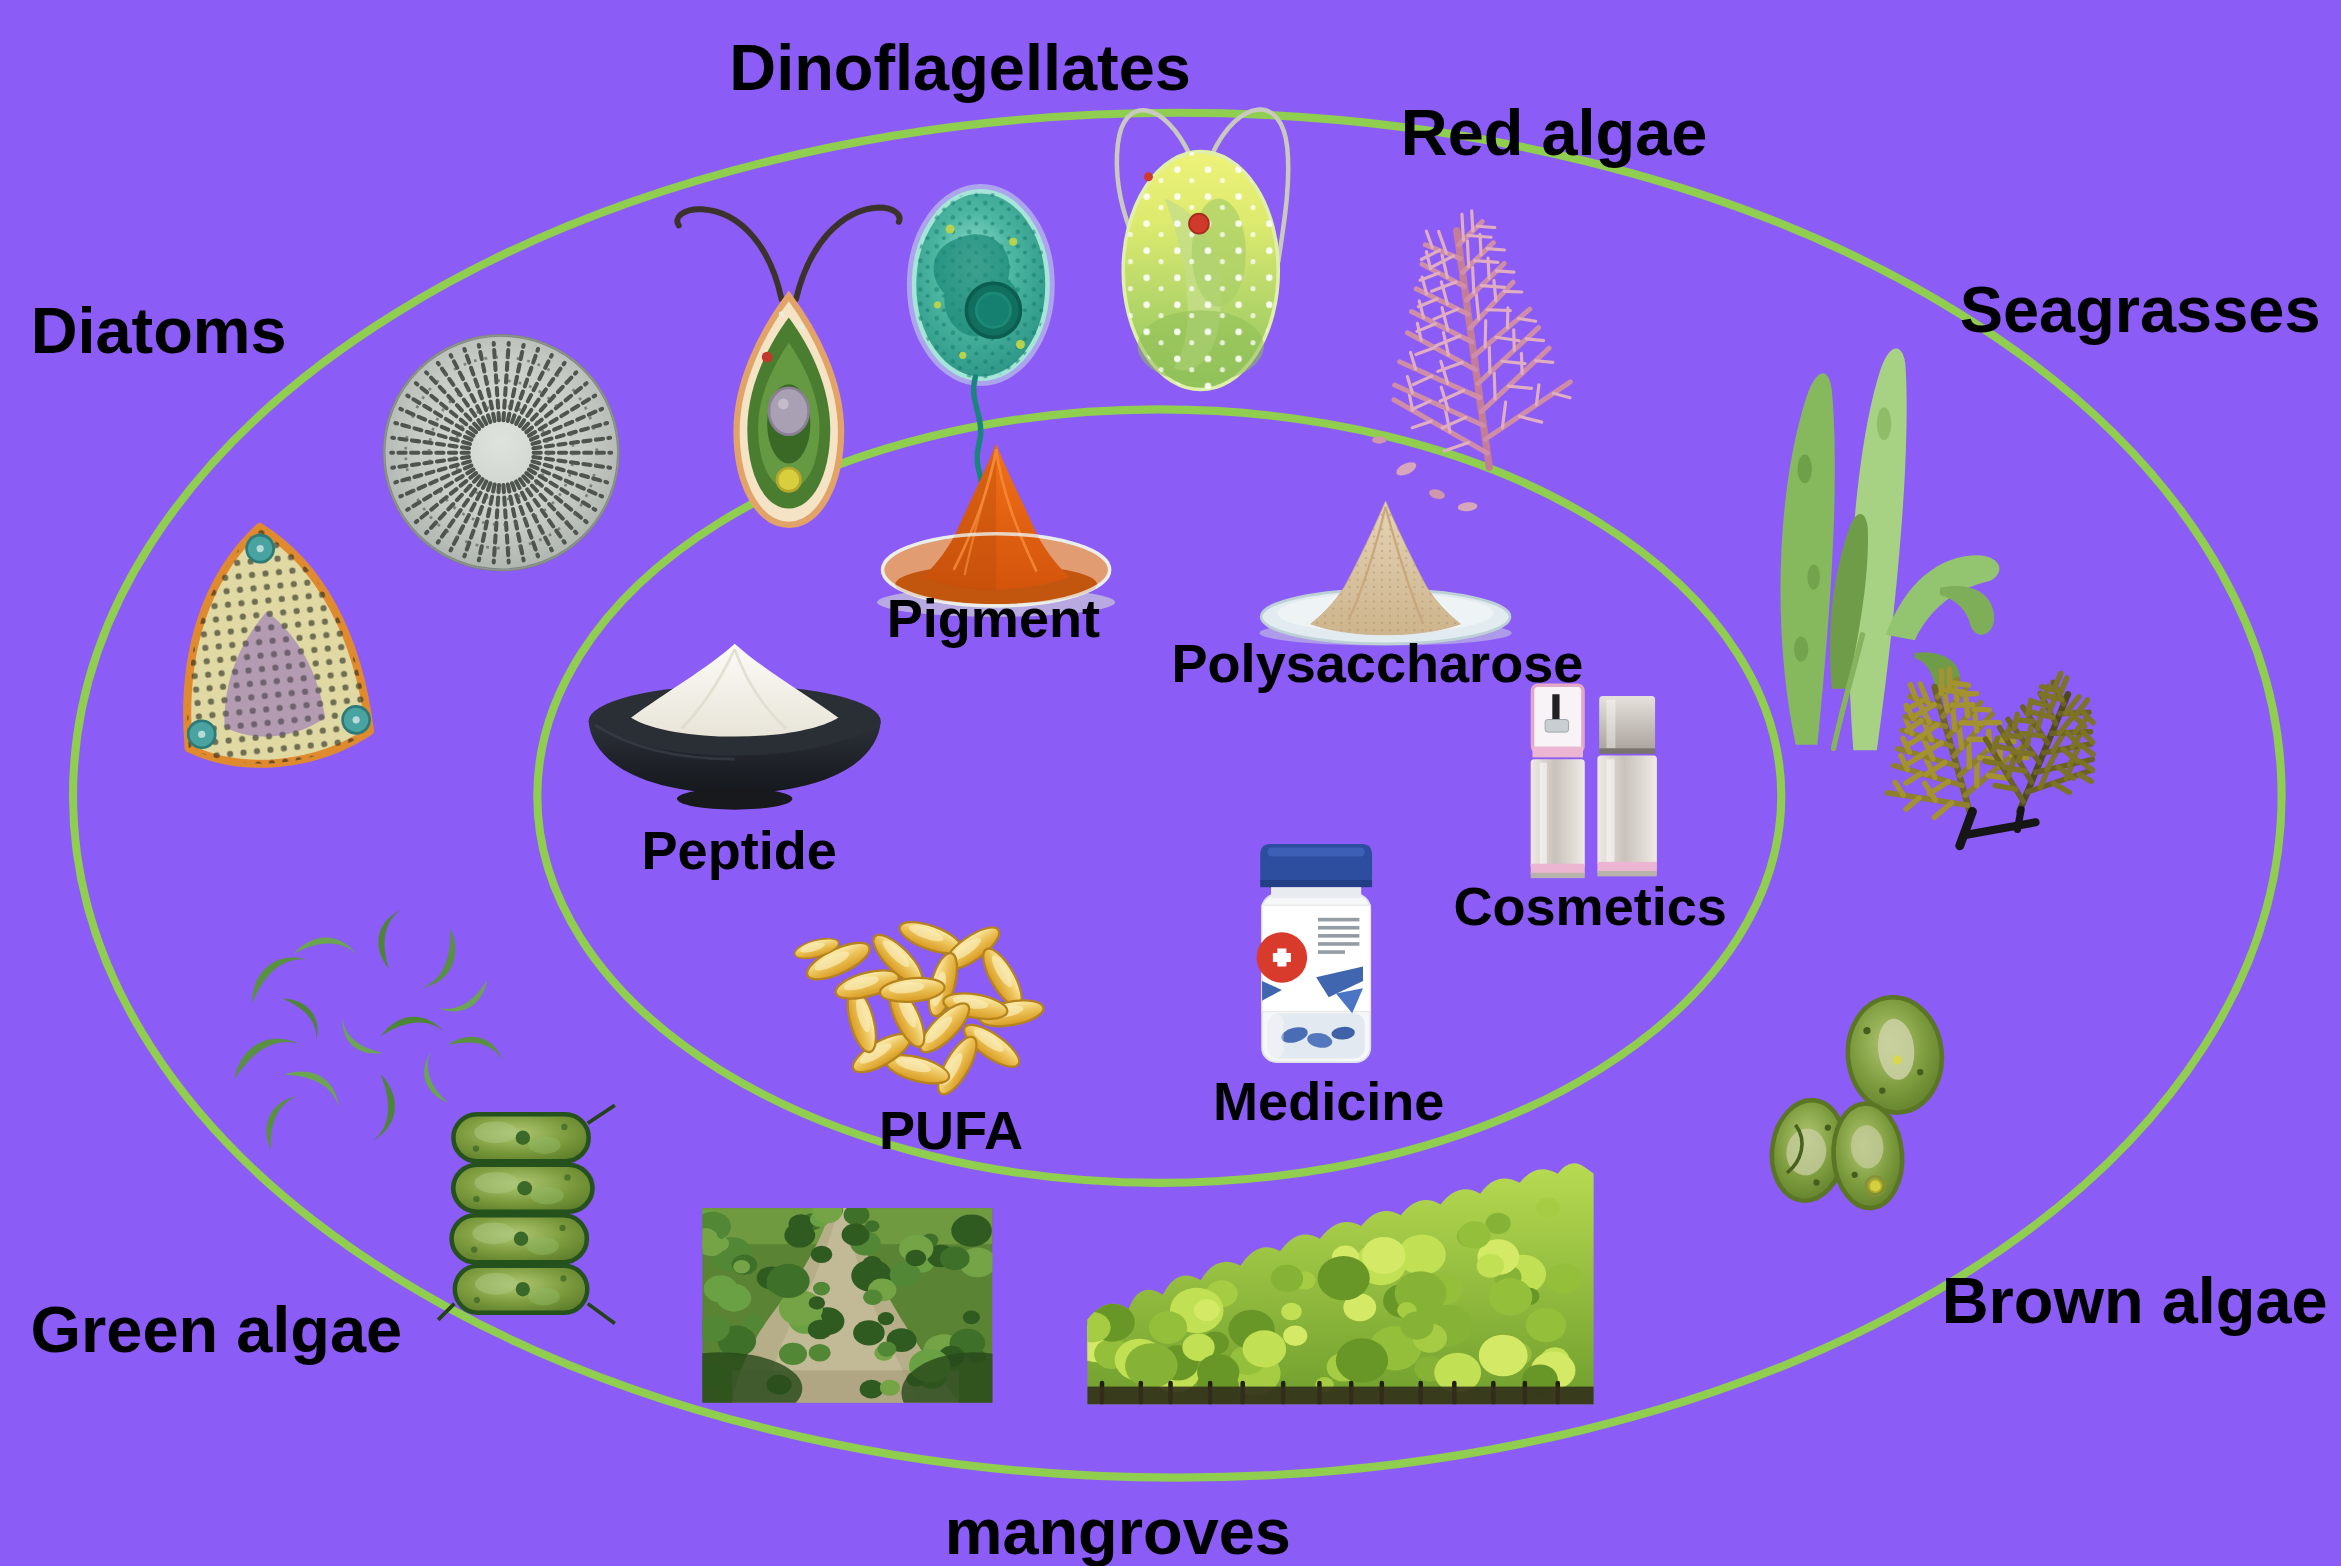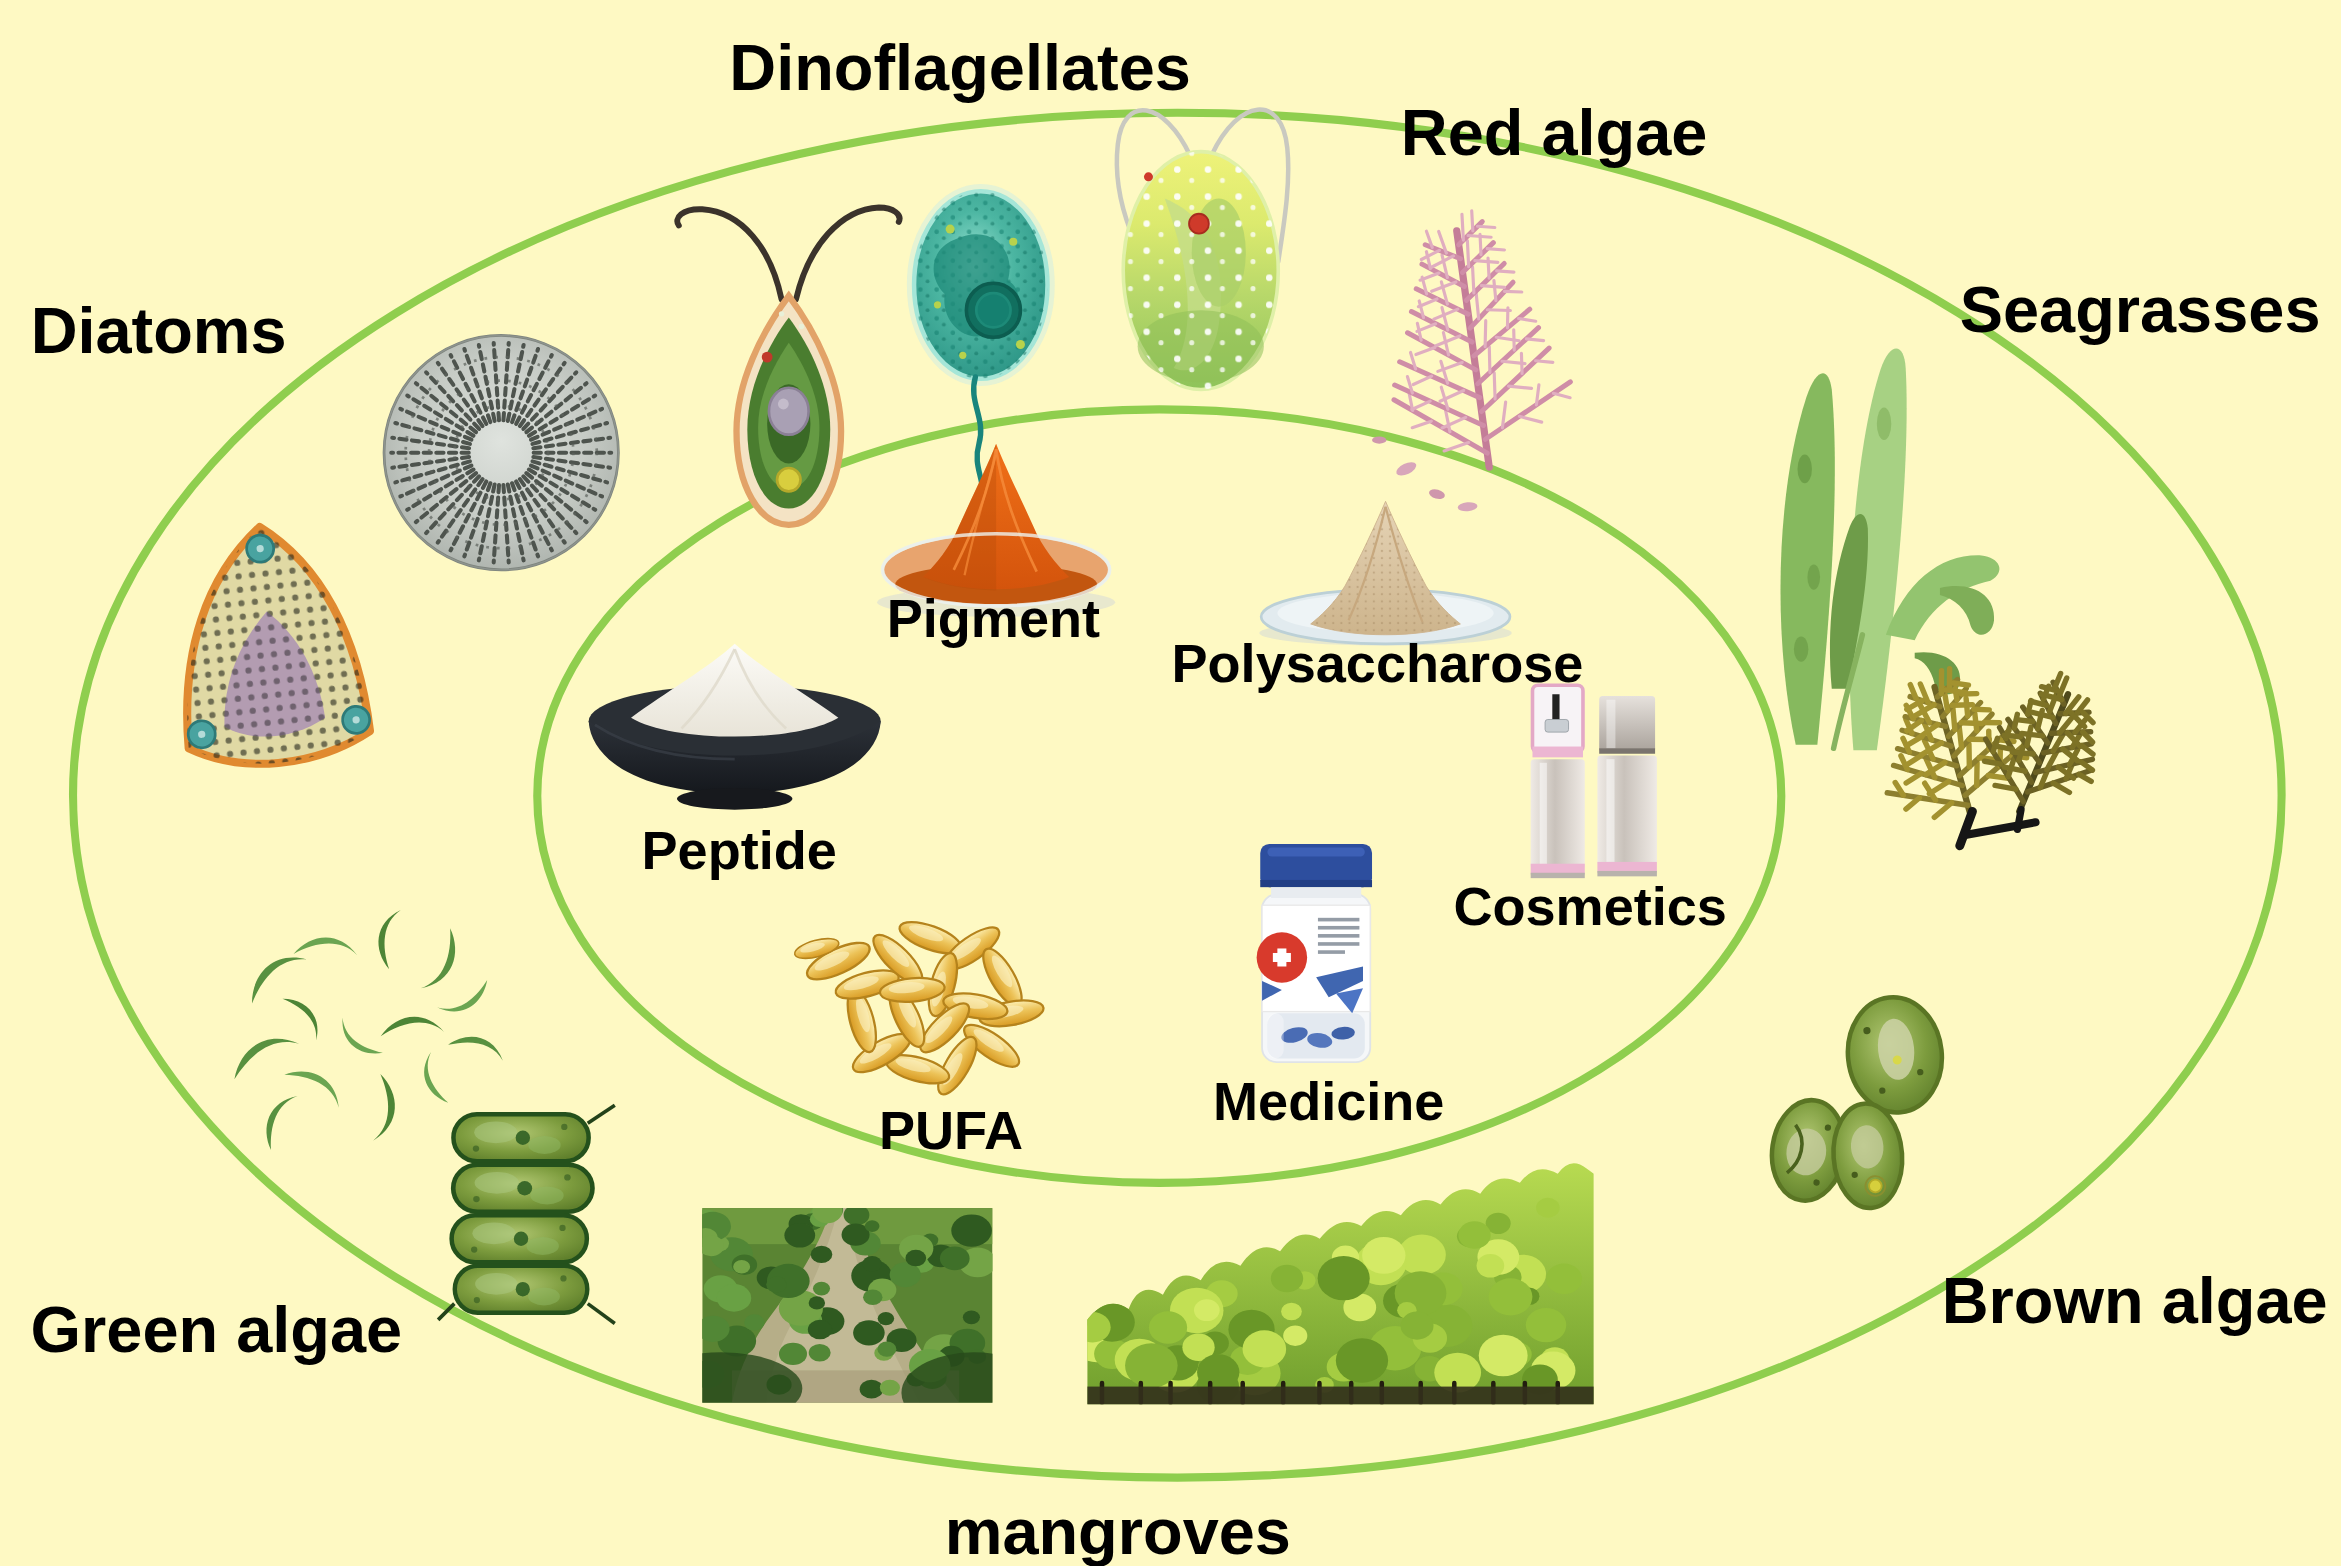--- a/index.html
+++ b/index.html
@@ -1,16 +1,16 @@
 <!DOCTYPE html>
 <html style="font-size:14.4px"><head>
 <meta charset="utf-8">
 <style>
   html,body{margin:0;padding:0;background:#ffffff;}
-  .canvas{position:relative;width:2342px;height:1567px;background:#fef9c3;overflow:hidden;}
+  .canvas{position:relative;width:2342px;height:1567px;background:#8b5cf6;overflow:hidden;}
   svg{position:absolute;left:0;top:0;}
   text{font-family:"Liberation Sans",sans-serif;font-weight:700;fill:#000000;}
   .lbl-outer{font-size:72px;}
   .lbl-inner{font-size:60px;}
 </style>
 </head>
 <body>
 
 <div class="canvas">
 <svg id="scene" width="2342" height="1567" viewBox="0 0 2598 1738">

